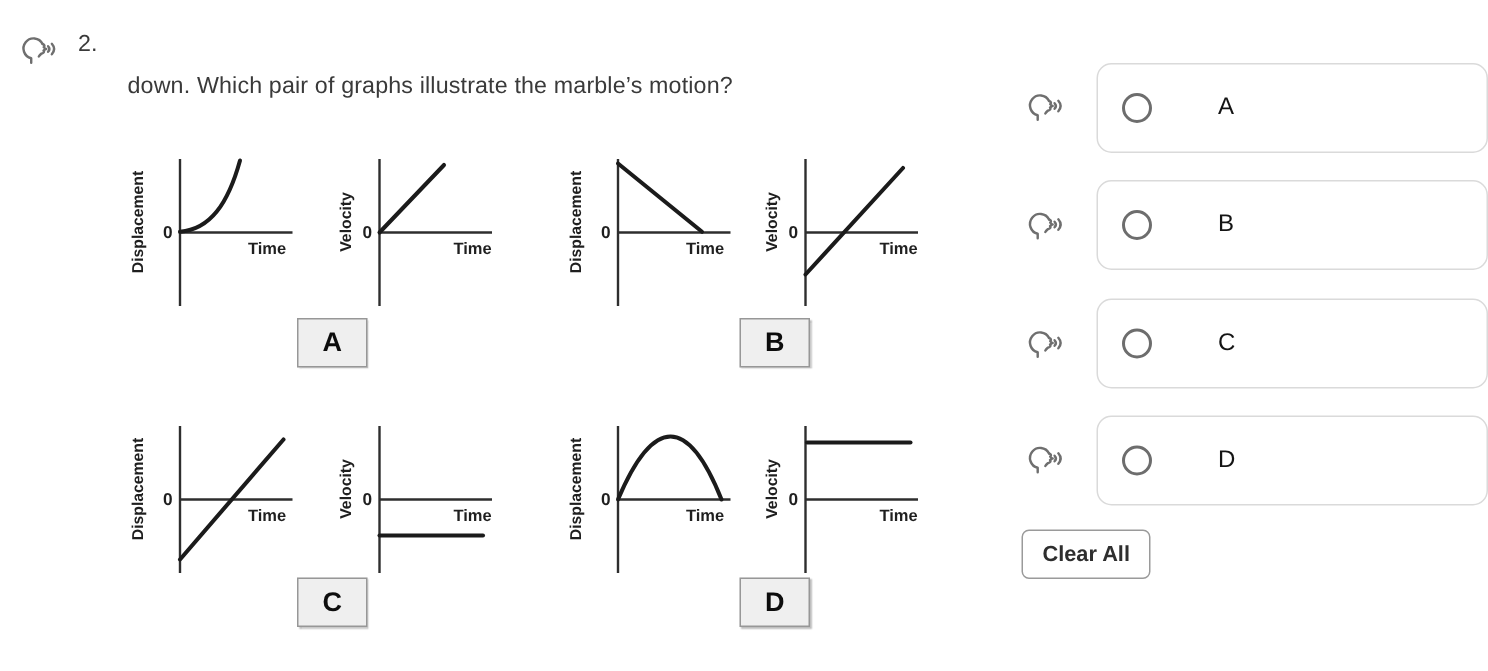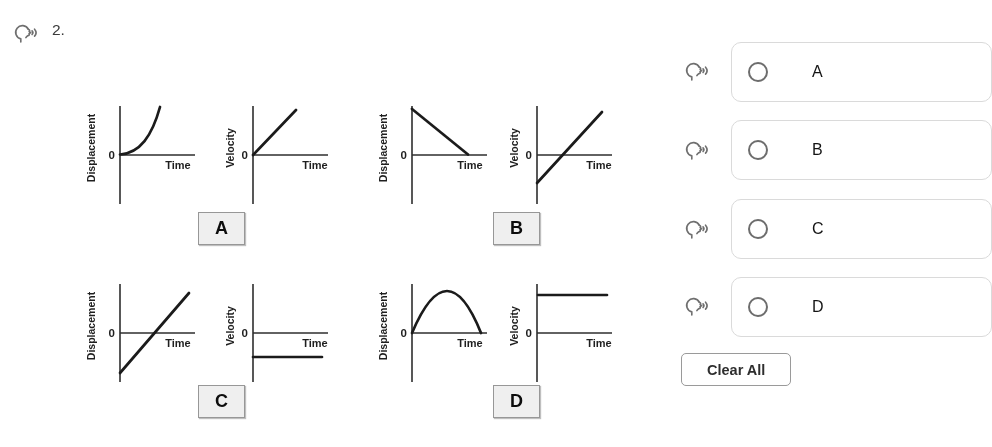--- a/index.html
+++ b/index.html
@@ -27,40 +27,41 @@
                font-weight:bold;font-size:18px;color:#0d0d0d;}
 
   
   .option-card{position:absolute;left:731px;width:259px;height:58px;background:#fff;
                border:1px solid #dadada;border-radius:10px;display:flex;align-items:center;cursor:pointer;}
   .radio{width:20px;height:20px;margin-left:16px;border:2px solid #6d6d6d;border-radius:50%;
          box-sizing:border-box;background:#fff;cursor:pointer;flex:none;}
   .option-label{margin-left:44px;font-size:16px;color:#141414;}
   .opt-audio{position:absolute;left:684px;width:26px;height:22px;cursor:pointer;}
 
-  .clear-btn{position:absolute;left:681px;top:353px;height:33px;padding:0 25px;background:#fff;
+  .clear-btn{position:absolute;left:681px;top:353px;height:33px;padding:0 13px;background:#fff;
              border:1px solid #9a9a9a;border-radius:5px;display:flex;align-items:center;
              font-weight:bold;font-size:14.5px;color:#2e2e2e;cursor:pointer;}
   .tts{fill:none;stroke:#6f6f6f;stroke-width:1.5;stroke-linecap:round;stroke-linejoin:round;}
 </style>
 </head>
 <body>
 
 <div class="screen">
 
   <svg class="q-audio" viewBox="0 0 24 20">
     <g class="tts">
       <path d="M14.2 6.6 A6.2 6.2 0 1 0 7.2 15.4 L7.2 18.2"></path>
       <path d="M14.2 6.6 Q16.1 7.5 14.9 8.6 Q16.5 9.6 14.8 10.7 Q15.8 11.9 13.4 12.6 Q12.4 13.4 11.9 14.3"></path>
       <path d="M17.6 8.0 q1.6 1.7 0 3.4"></path>
       <path d="M19.9 6.5 q2.8 3.2 0 6.4"></path>
       <path d="M16.1 9.7 l0.3 0"></path>
     </g>
   </svg>
   <span class="q-num">2.</span>
+  <span class="q-line q-line2">down. Which pair of graphs illustrate the marble’s motion?</span>
 
   <svg class="mini-graph" style="left:85px;top:98px" width="120" height="112" viewBox="0 0 120 112">
     <line class="axis" x1="35" y1="8" x2="35" y2="106"></line>
     <line class="axis" x1="35" y1="57" x2="110" y2="57"></line>
     <text class="glab zero" x="30" y="60.5">0</text>
     <text class="glab ylab" x="10" y="50" transform="rotate(-90 10 50)">Displacement</text>
     <text class="glab xlab" x="93" y="71">Time</text>
     <path class="curve" d="M 35 56.5 C 55 55, 67 38, 75 9"></path>
   </svg>
   <svg class="mini-graph" style="left:218px;top:98px" width="120" height="112" viewBox="0 0 120 112">

